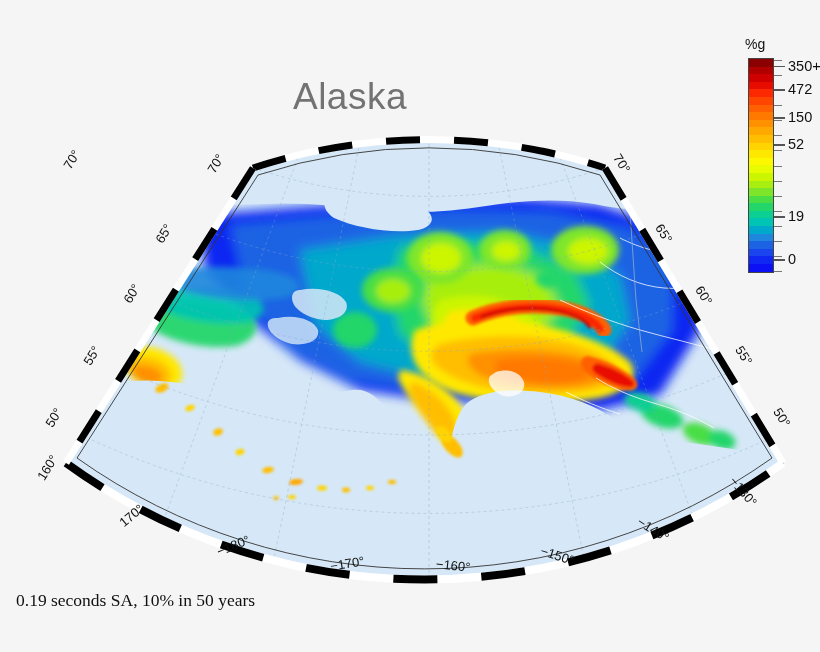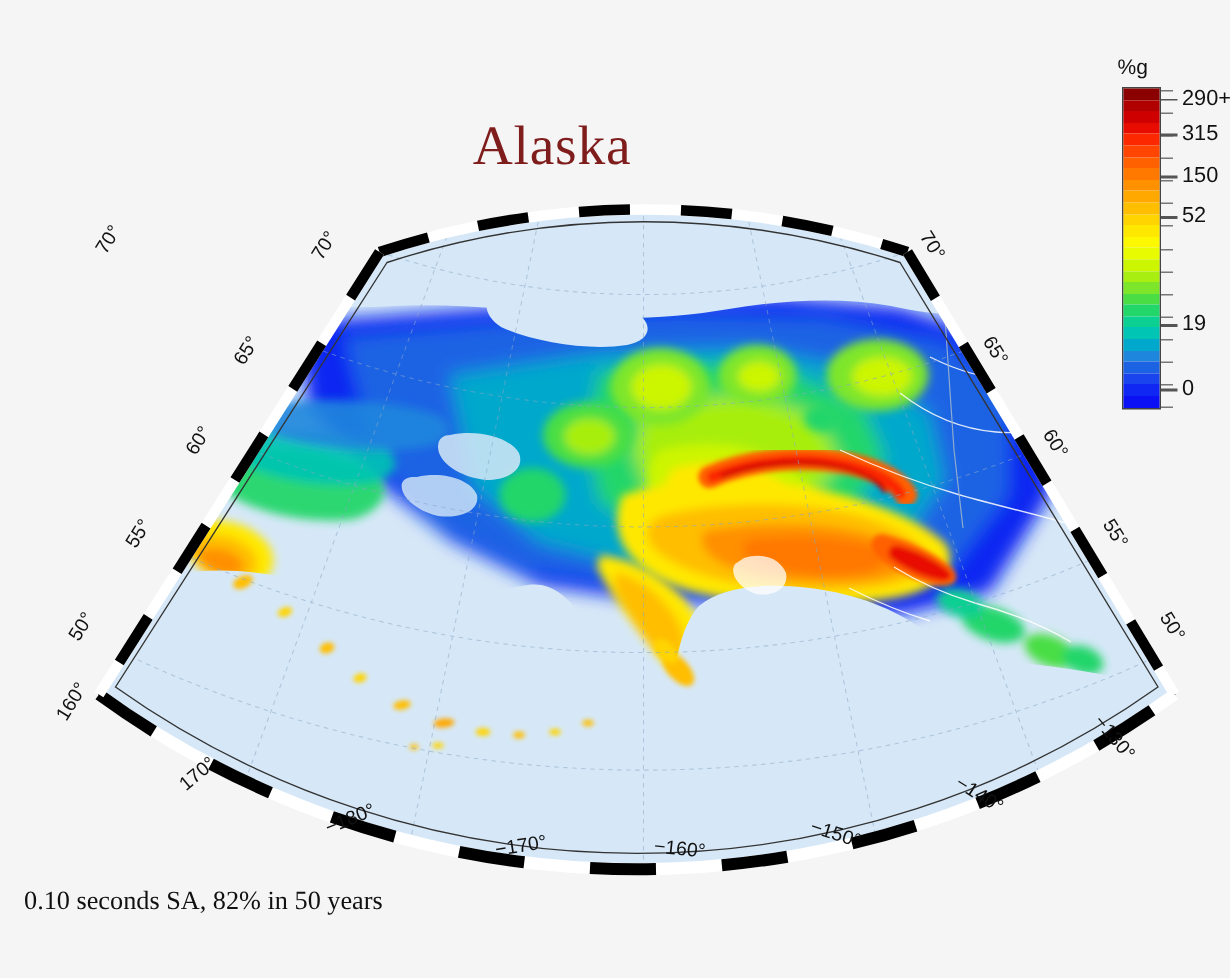--- a/index.html
+++ b/index.html
@@ -7,25 +7,25 @@
     width:820px;height:652px;
     background:#f5f5f5;
     font-family:"Liberation Sans", sans-serif;
     overflow:hidden;
     position:relative;
   }
   #root{position:absolute;left:0;top:0;width:820px;height:652px;}
 
   .map-title{
     position:absolute;
-    left:18px;top:76px;width:700px;
+    left:0;top:76px;width:700px;
     text-align:center;
-    font-family:Liberation Serif, serif;
+    font-family:Liberation Sans, sans-serif;
     font-size:37px;
-    color:#7f1d1d;
+    color:#737373;
     letter-spacing:0.5px;
     white-space:nowrap;
   }
 
   .caption{
     position:absolute;
     left:16px;top:590px;
     font-family:"Liberation Serif", serif;
     font-size:17.5px;
     color:#111;
@@ -303,21 +303,21 @@
       <line x1="253" y1="168" x2="66" y2="463" stroke="#ffffff" stroke-width="7"></line>
       <line x1="253" y1="168" x2="66" y2="463" stroke="#000000" stroke-width="7" stroke-dasharray="36,36"></line>
 
       <line x1="605" y1="168" x2="783" y2="463" stroke="#ffffff" stroke-width="7"></line>
       <line x1="605" y1="168" x2="783" y2="463" stroke="#000000" stroke-width="7" stroke-dasharray="36,36"></line>
     </g>
   </svg>
 
   <div class="map-title">Alaska</div>
 
-  <div class="caption">0.10 seconds SA, 82% in 50 years</div>
+  <div class="caption">0.19 seconds SA, 10% in 50 years</div>
 
   <div class="axis-lab" style="left:62px;top:152px;transform:rotate(-58deg);">70°</div>
   <div class="axis-lab" style="left:154px;top:226px;transform:rotate(-58deg);">65°</div>
   <div class="axis-lab" style="left:122px;top:286px;transform:rotate(-58deg);">60°</div>
   <div class="axis-lab" style="left:82px;top:348px;transform:rotate(-58deg);">55°</div>
   <div class="axis-lab" style="left:44px;top:410px;transform:rotate(-58deg);">50°</div>
 
   <div class="axis-lab" style="left:206px;top:156px;transform:rotate(-58deg);">70°</div>
 
   <div class="axis-lab" style="left:612px;top:156px;transform:rotate(58deg);">70°</div>
@@ -377,23 +377,23 @@
         <div class="cb-tick" style="top: 92.4286px;"></div>
         <div class="cb-tick" style="top: 107.5px;"></div>
         <div class="cb-tick" style="top: 122.571px;"></div>
         <div class="cb-tick" style="top: 137.643px;"></div>
         <div class="cb-tick" style="top: 152.714px;"></div>
         <div class="cb-tick" style="top: 167.786px;"></div>
         <div class="cb-tick" style="top: 182.857px;"></div>
         <div class="cb-tick" style="top: 197.929px;"></div>
         <div class="cb-tick" style="top: 213px;"></div>
         <div class="cb-tick major" style="top: 7.525px;"></div>
-        <div class="cb-lab" style="top: 7.525px;">290+</div>
+        <div class="cb-lab" style="top: 7.525px;">350+</div>
         <div class="cb-tick major" style="top: 31.175px;"></div>
-        <div class="cb-lab" style="top: 31.175px;">315</div>
+        <div class="cb-lab" style="top: 31.175px;">472</div>
         <div class="cb-tick major" style="top: 59.125px;"></div>
         <div class="cb-lab" style="top: 59.125px;">150</div>
         <div class="cb-tick major" style="top: 86px;"></div>
         <div class="cb-lab" style="top: 86px;">52</div>
         <div class="cb-tick major" style="top: 158.025px;"></div>
         <div class="cb-lab" style="top: 158.025px;">19</div>
         <div class="cb-tick major" style="top: 201.025px;"></div>
         <div class="cb-lab" style="top: 201.025px;">0</div>
       </div>
   </div>

